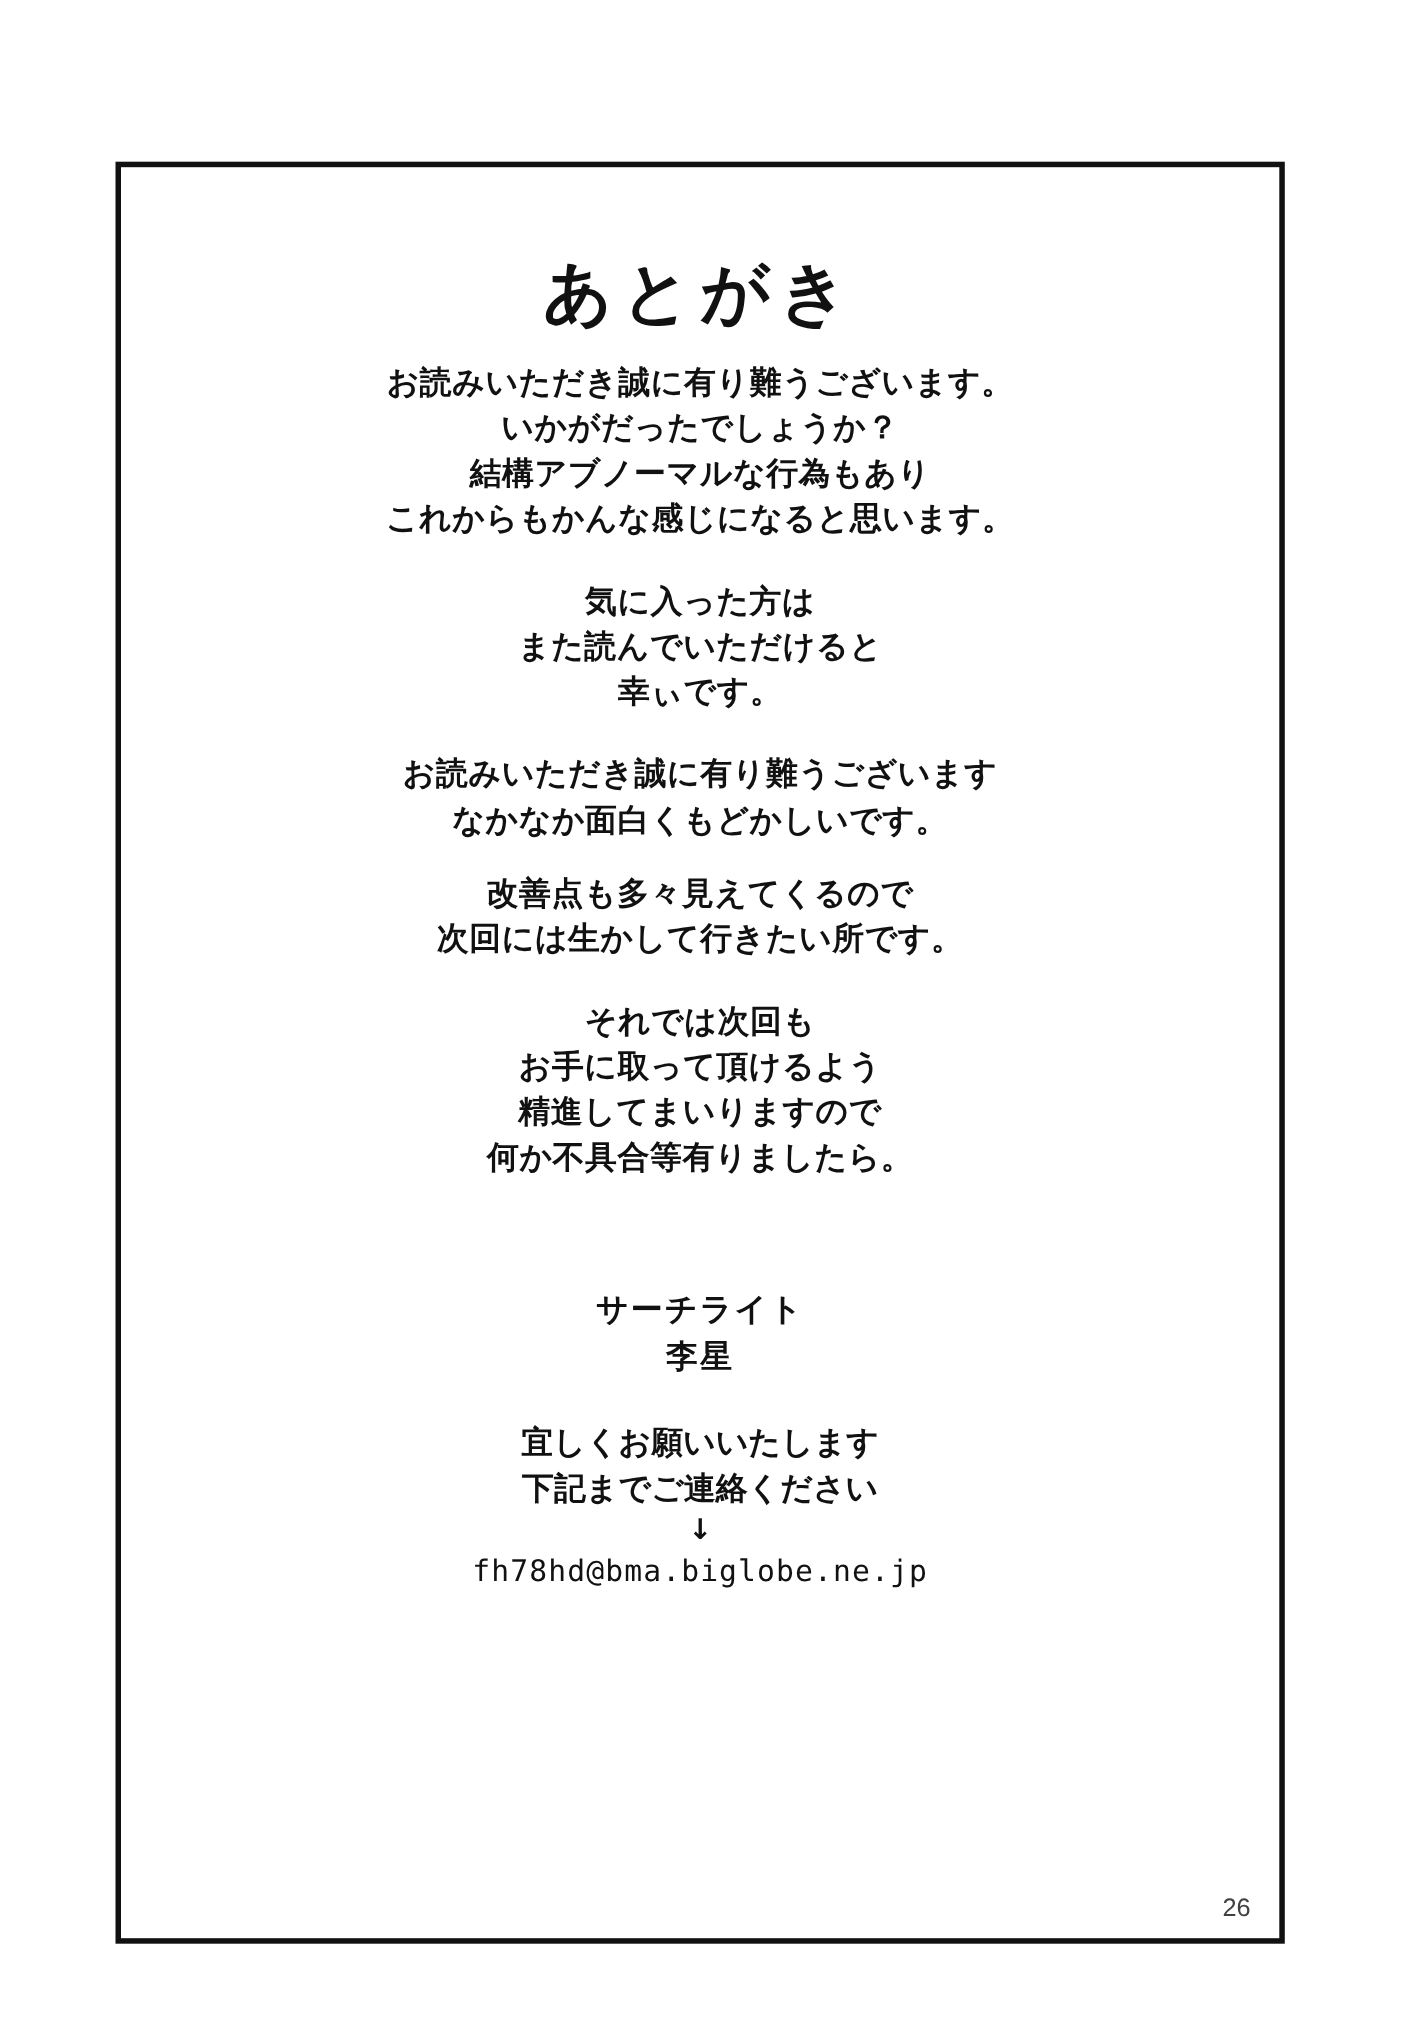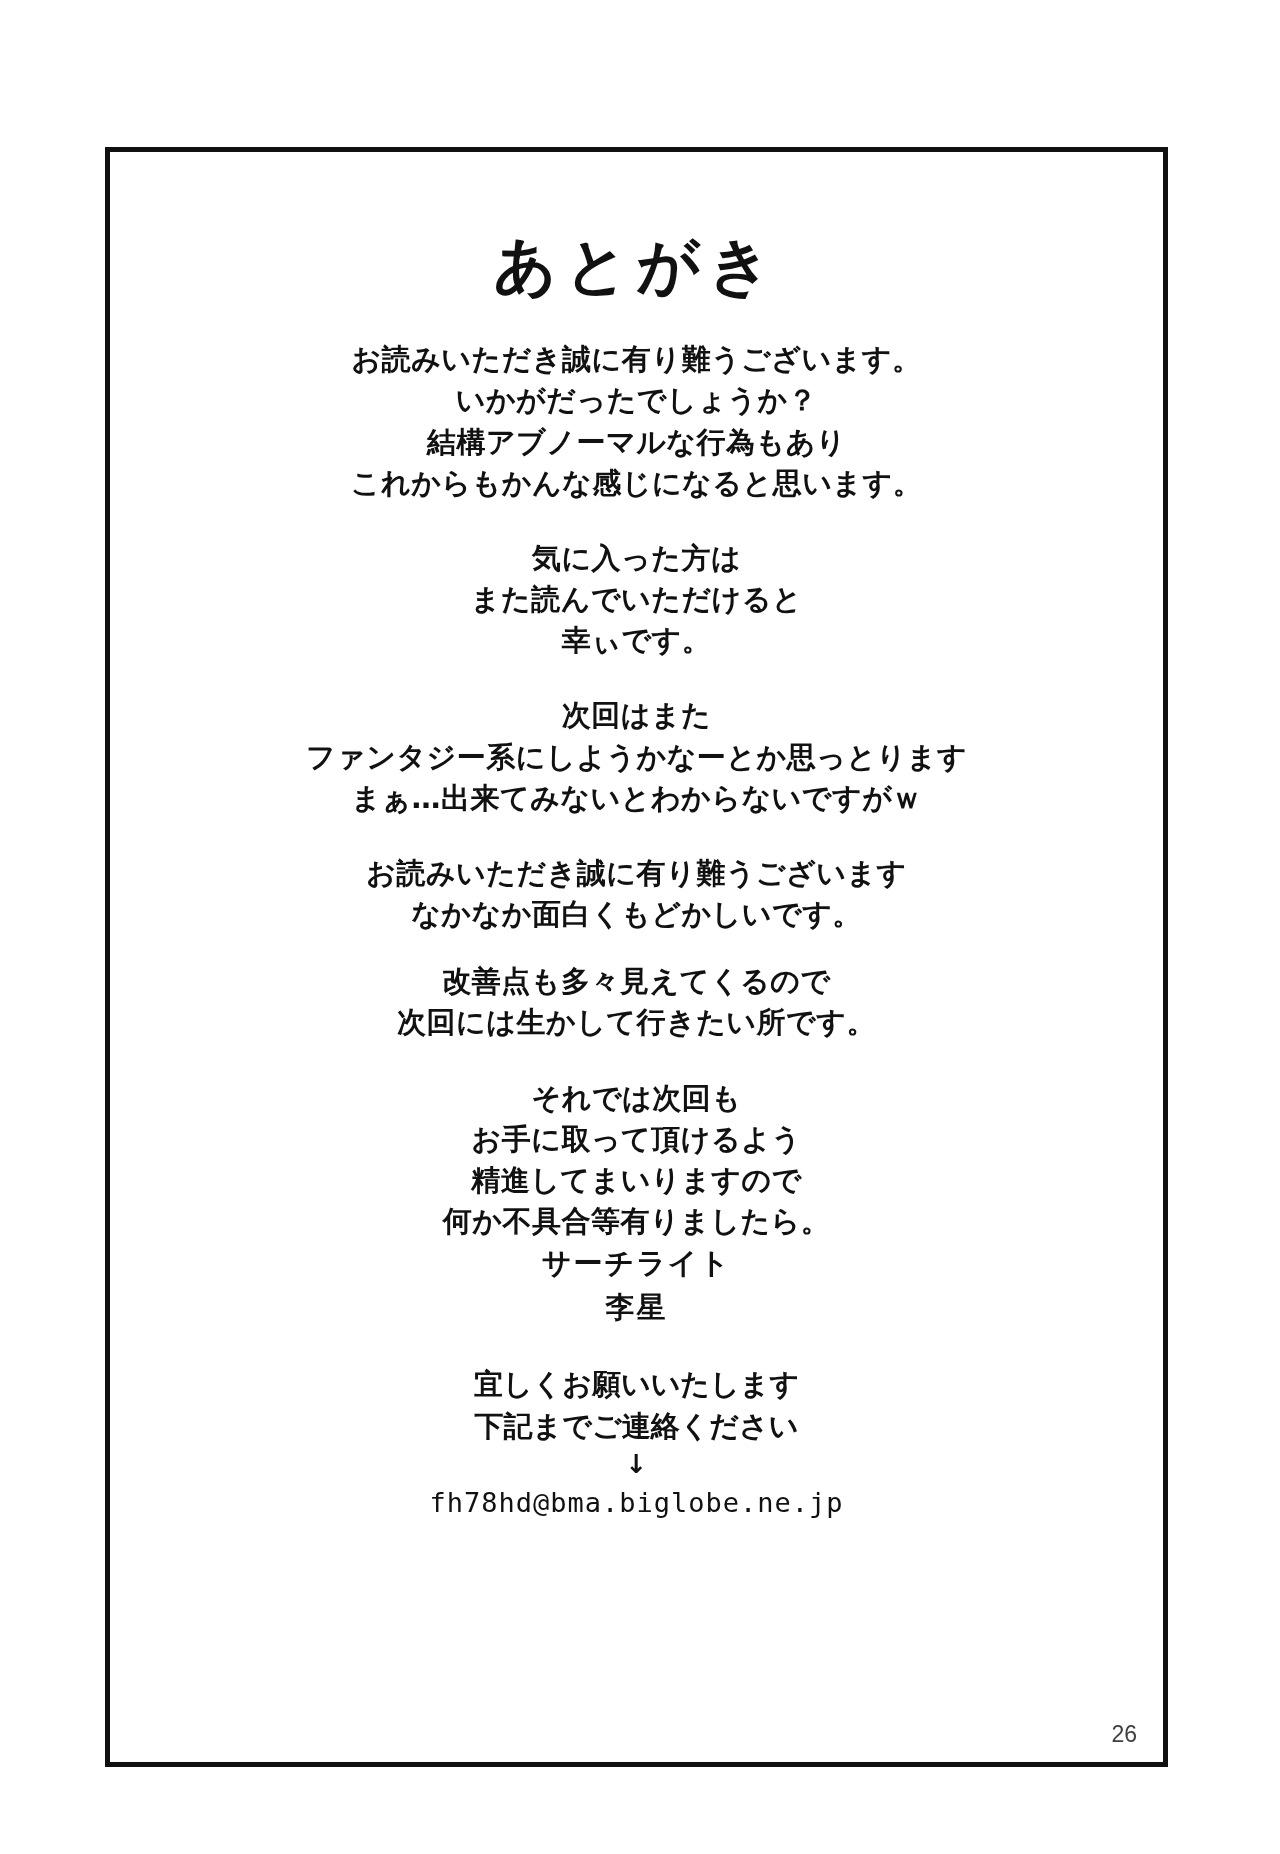--- a/index.html
+++ b/index.html
@@ -56,22 +56,23 @@
   .block .line {
     font-size: 29px;
     font-weight: 700;
     line-height: 1.42;
     letter-spacing: 0.5px;
     color: #111111;
     white-space: pre;
   }
   .gap-sm { margin-top: 26px; }
   .gap-md { margin-top: 34px; }
-  .gap-lg { margin-top: 39px; }
+  .gap-lg { margin-top: 27px; }
   .sign {
+    margin-top: 96px;
   }
   .sign .line {
     font-size: 29px;
     font-weight: 700;
     line-height: 1.5;
     letter-spacing: 2px;
   }
   .contact {
     margin-top: 34px;
   }
@@ -118,25 +119,20 @@
         <div class="line">結構アブノーマルな行為もあり</div>
         <div class="line">これからもかんな感じになると思います。</div>
       </div>
 
       <div class="block gap-md">
         <div class="line">気に入った方は</div>
         <div class="line">また読んでいただけると</div>
         <div class="line">幸ぃです。</div>
       </div>
 
-      <div class="block gap-md">
-        <div class="line">次回はまた</div>
-        <div class="line">ファンタジー系にしようかなーとか思っとります</div>
-        <div class="line">まぁ…出来てみないとわからないですがｗ</div>
-      </div>
 
       <div class="block gap-md">
         <div class="line">お読みいただき誠に有り難うございます</div>
         <div class="line">なかなか面白くもどかしいです。</div>
       </div>
 
       <div class="block gap-sm">
         <div class="line">改善点も多々見えてくるので</div>
         <div class="line">次回には生かして行きたい所です。</div>
       </div>

